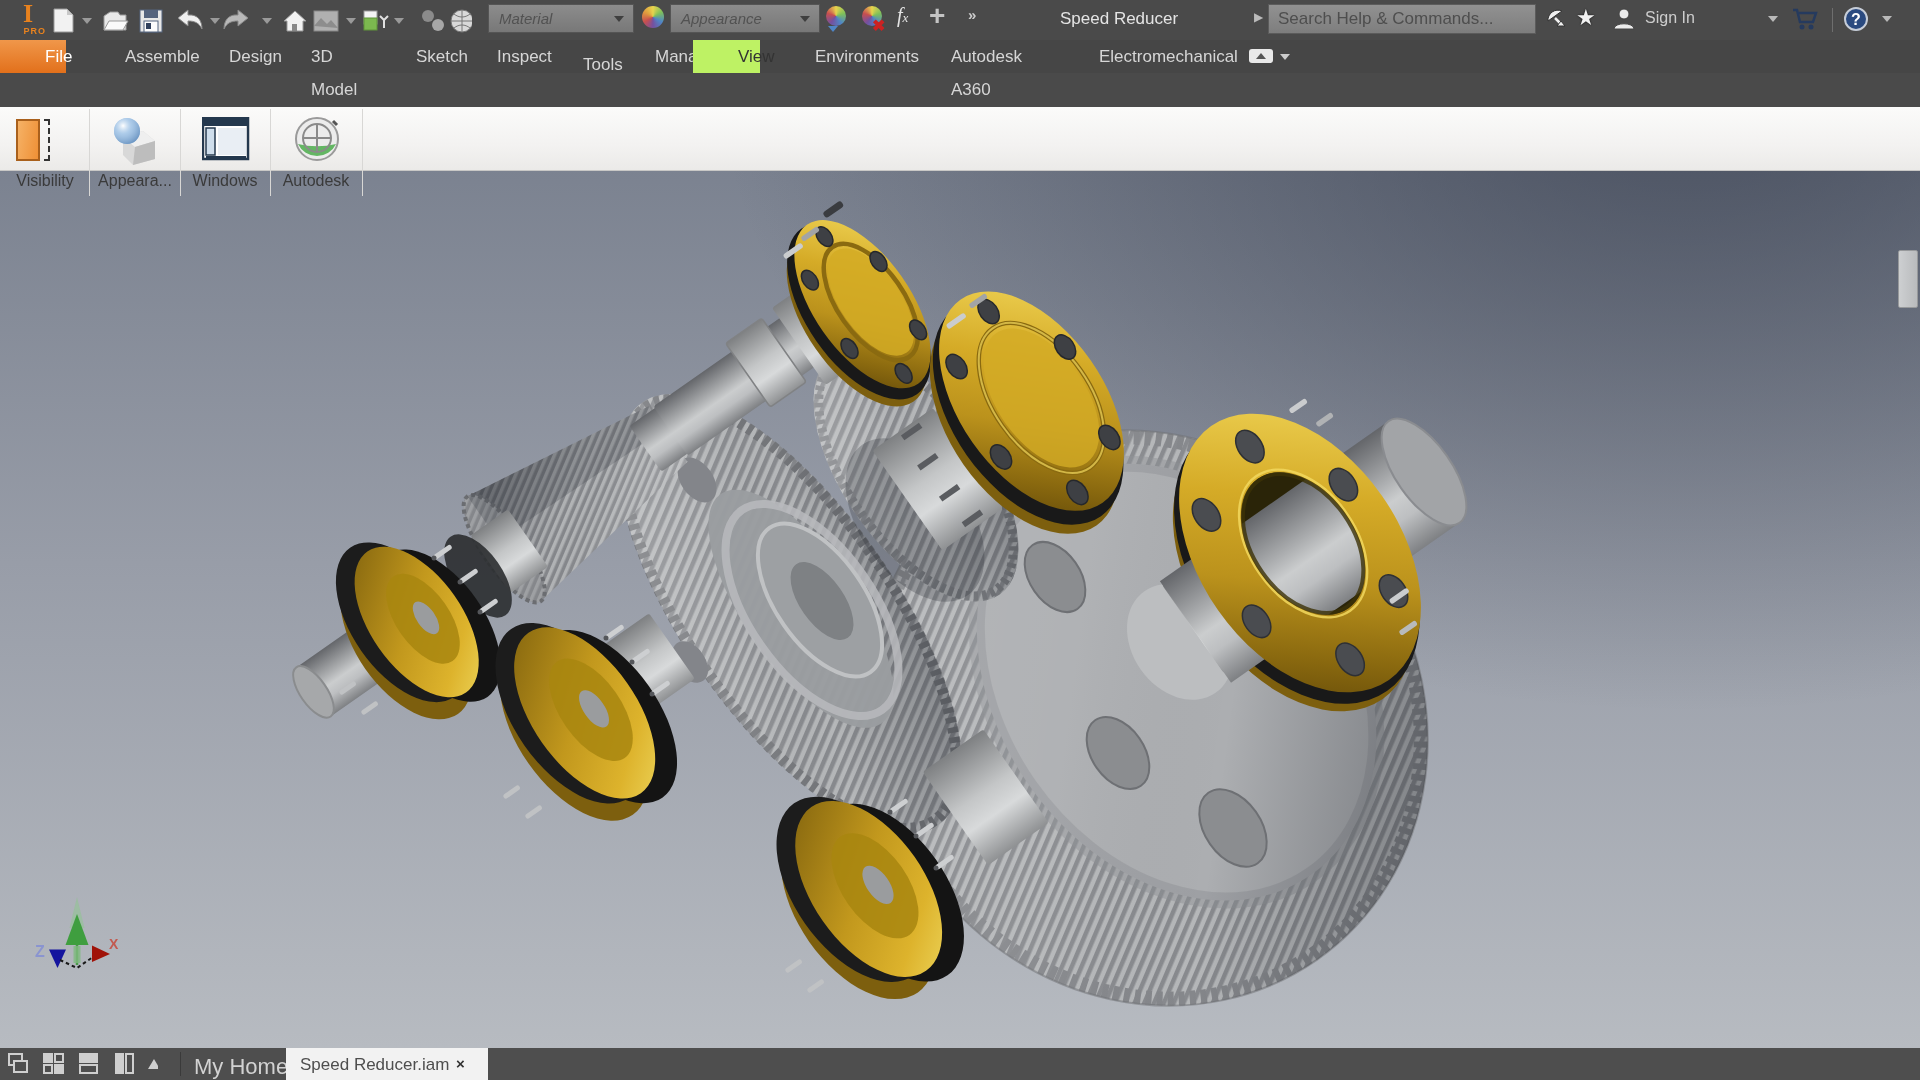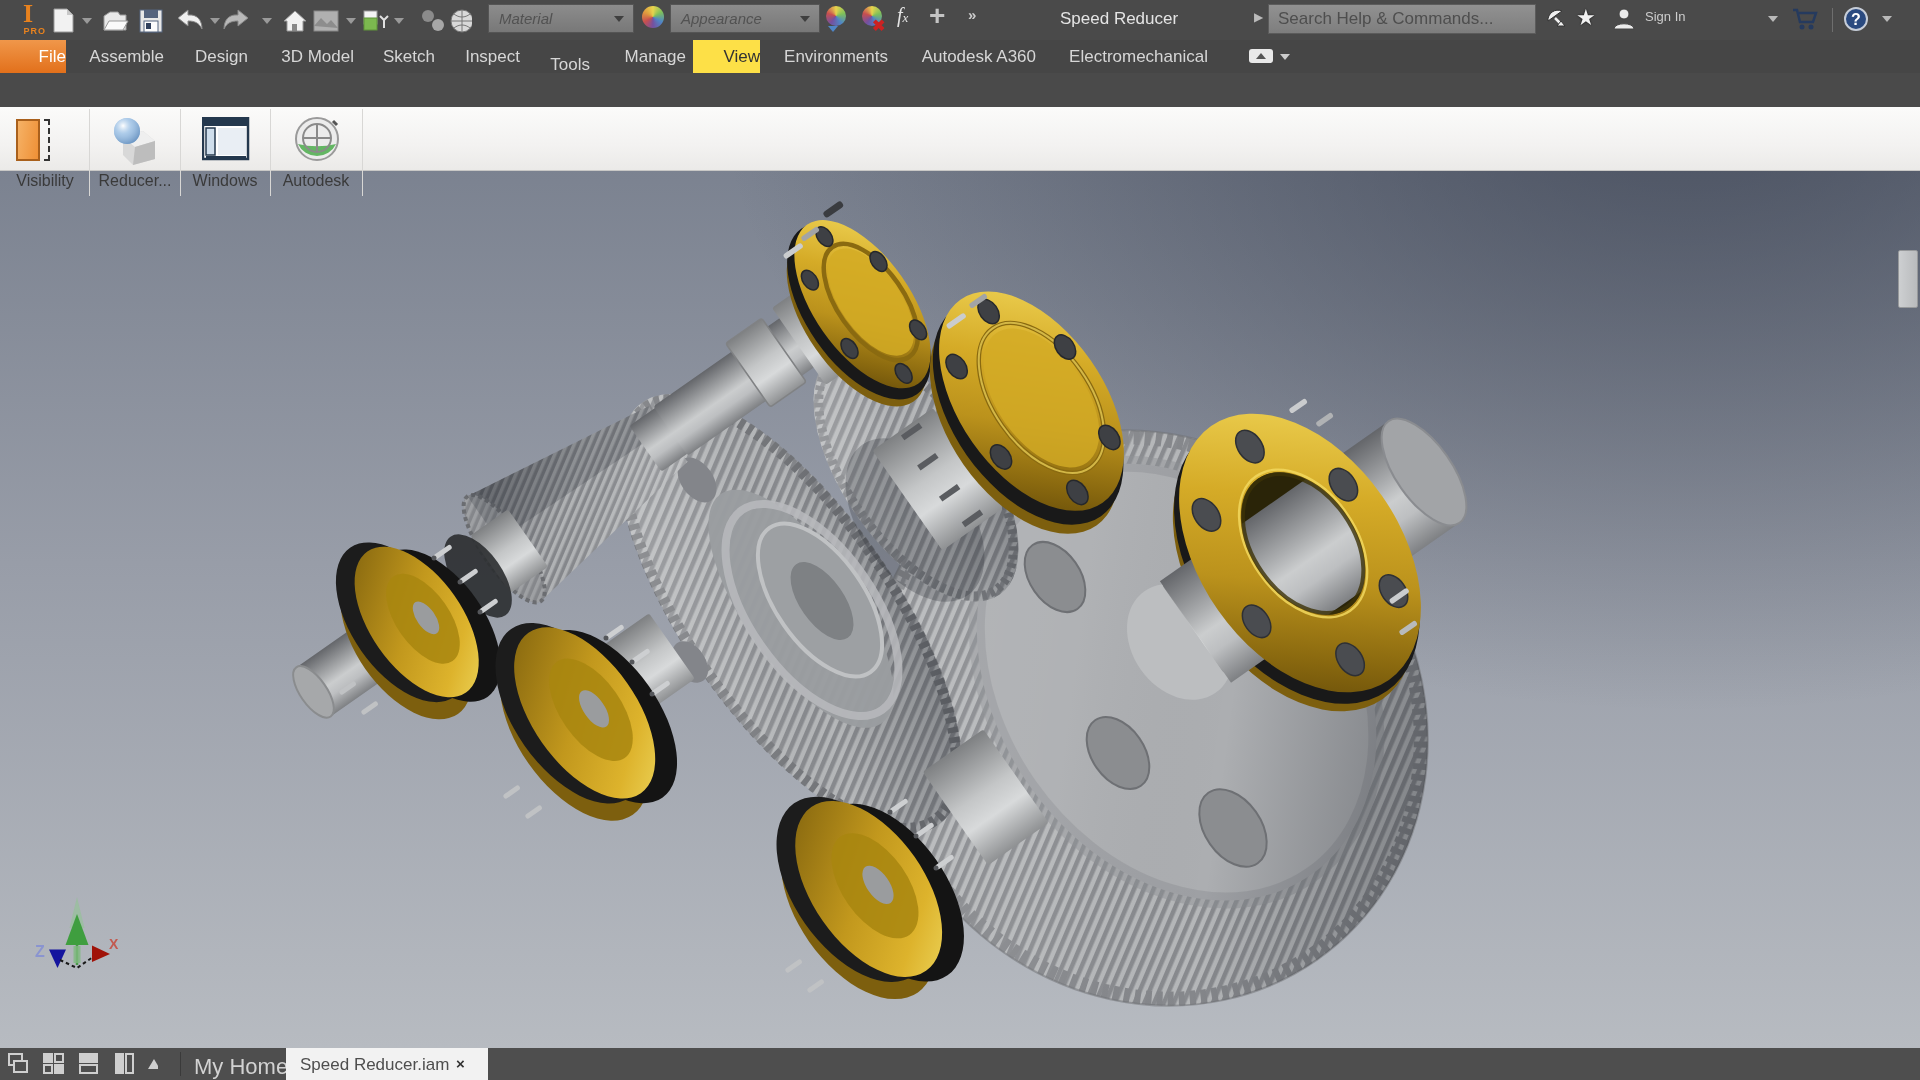--- a/index.html
+++ b/index.html
@@ -1,21 +1,21 @@
 <!DOCTYPE html>
 <html><head><meta charset="utf-8">
 <style>
 * { margin:0; padding:0; box-sizing:border-box; }
 html,body { width:1920px; height:1080px; overflow:hidden;
   font-family:"Liberation Sans", sans-serif; }
 #page { position:relative; width:1920px; height:1080px; background:#4a4a4a; }
 #titlebar { position:absolute; left:0; top:0; width:1920px; height:40px; background:#4a4a4a; }
 #tabs { position:absolute; left:0; top:40px; width:1920px; height:33px; background:#464646; }
-.tab { position:absolute; top:0; height:33px; line-height:33px; text-align:right;
-  color:#d6d6d6; font-size:17px; }
+.tab { position:absolute; top:0; height:33px; line-height:33px; text-align:left;
+  color:#d6d6d6; font-size:17px;padding-left:45px; }
 #ribbon { position:absolute; left:0; top:73px; width:1920px; height:64px;
   background:linear-gradient(#fbfbfa, #f3f2f1 60%, #ebeae8); border-bottom:1px solid #c9c8c6;margin-top:34px; }
 .rbtn { position:absolute; top:2px; height:87px; text-align:center; }
 .rbtn .lbl { position:absolute; bottom:6px; width:100%; font-size:16px; color:#3a3a3a; }
 .rsep { position:absolute; top:2px; height:87px; width:1px; background:#d8d7d5; }
 #viewport { position:absolute; left:0; top:165px; width:1920px; height:883px;
   background-image:
     radial-gradient(ellipse 1500px 1000px at 88% -12%, rgba(55,62,78,0.75) 0%, rgba(55,62,78,0) 65%),
     linear-gradient(to bottom, #7b8290 0%, #989da8 45%, #b7bbc1 100%);
   border-top:2px solid #3d4350; }
@@ -352,21 +352,21 @@
       <path d="M4,14 a10,10 0 0,1 14,-10 z" fill="#f0f0f0" stroke="#333"></path>
       <line x1="11" y1="11" x2="17" y2="17" stroke="#f0f0f0" stroke-width="2.5"></line>
       <path d="M13,19 h8 l-4,-5 z" fill="#f0f0f0" stroke="#333"></path>
     </svg>
     <div class="ticon" style="left:1576px;top:5px;color:#f2f2f2;font-size:22px;
       text-shadow:0 0 2px #000;">★</div>
     <svg class="ticon" style="left:1612px;top:7px" width="24" height="24" viewBox="0 0 24 24">
       <circle cx="12" cy="7" r="5" fill="#ececec" stroke="#444"></circle>
       <path d="M2,22 c0,-7 20,-7 20,0 z" fill="#ececec" stroke="#444"></path>
     </svg>
-    <div class="ticon" style="left:1645px;top:9px;color:#cdcdcd;font-size:13px;">Sign In</div>
+    <div class="ticon" style="left:1645px;top:9px;color:#cdcdcd;font-size:16px;">Sign In</div>
     <div class="caret" style="left:1768px;top:16px;"></div>
     <svg class="ticon" style="left:1792px;top:7px" width="26" height="24" viewBox="0 0 26 24">
       <path d="M1,3 h4 l3,12 h13 l3,-9 h-17" fill="none" stroke="#253a5e" stroke-width="2.5"></path>
       <circle cx="10" cy="20" r="2.5" fill="#253a5e"></circle>
       <circle cx="19" cy="20" r="2.5" fill="#253a5e"></circle>
     </svg>
     <div style="position:absolute;left:1832px;top:8px;width:1px;height:24px;background:#6e6e6e;"></div>
     <div class="ticon" style="left:1844px;top:7px;width:24px;height:24px;border-radius:50%;
       background:#2a4a80;border:2px solid #c6cdd8;color:#fff;font-weight:bold;font-size:16px;
       text-align:center;line-height:21px;">?</div>
@@ -375,21 +375,21 @@
 
   <div id="tabs">
     <div class="tab" style="left:0;width:66px;background:linear-gradient(#f0974a,#e2701b);color:#fff;">File</div>
     <div class="tab" style="left:80px;width:84px;">Assemble</div>
     <div class="tab" style="left:184px;width:64px;">Design</div>
     <div class="tab" style="left:266px;width:88px;">3D Model</div>
     <div class="tab" style="left:371px;width:64px;">Sketch</div>
     <div class="tab" style="left:452px;width:68px;">Inspect</div>
     <div class="tab" style="left:538px;width:52px;margin-top:8px;">Tools</div>
     <div class="tab" style="left:610px;width:76px;">Manage</div>
-    <div class="tab" style="left:693px;width:67px;background:#fde047;color:#333;">View</div>
+    <div class="tab" style="left:693px;width:67px;background:#bef264;color:#333;">View</div>
     <div class="tab" style="left:770px;width:118px;">Environments</div>
     <div class="tab" style="left:906px;width:130px;">Autodesk A360</div>
     <div class="tab" style="left:1054px;width:154px;">Electromechanical</div>
     <div style="position:absolute;left:1249px;top:9px;width:24px;height:14px;background:#e9e9e9;border-radius:3px;"></div>
     <div style="position:absolute;left:1256px;top:13px;width:0;height:0;border-left:5px solid transparent;border-right:5px solid transparent;border-bottom:6px solid #555;"></div>
     <div class="caret" style="left:1280px;top:14px;border-top-color:#ccc;"></div>
   </div>
 
   <div id="ribbon">
     <div class="rbtn" style="left:2px;width:86px;">
@@ -398,21 +398,21 @@
       <div class="lbl">Visibility</div>
     </div>
     <div class="rbtn" style="left:91px;width:88px;">
       <svg style="position:absolute;left:18px;top:6px;" width="52" height="52" viewBox="0 0 52 52">
         <polygon points="14,22 34,16 46,26 46,44 24,50 14,40" fill="#d8d8d8"></polygon>
         <polygon points="14,22 34,16 46,26 26,32" fill="#efefef"></polygon>
         <polygon points="26,32 46,26 46,44 24,50" fill="#bdbdbd"></polygon>
         <circle cx="18" cy="16" r="13" fill="#9cbfe4"></circle>
         <circle cx="18" cy="16" r="13" fill="url(#sphg)"></circle>
       </svg>
-      <div class="lbl">Reducer...</div>
+      <div class="lbl">Appeara...</div>
     </div>
     <div class="rbtn" style="left:181px;width:88px;">
       <svg style="position:absolute;left:21px;top:8px;" width="48" height="44" viewBox="0 0 48 44">
         <rect x="1" y="1" width="45" height="41" fill="#ffffff" stroke="#24384e" stroke-width="2.5"></rect>
         <rect x="1" y="1" width="45" height="8" fill="#24384e"></rect>
         <rect x="4" y="11" width="9" height="27" fill="#cfdeec" stroke="#24384e" stroke-width="1.5"></rect>
         <rect x="16" y="11" width="28" height="27" fill="#e9eef4"></rect>
         <rect x="4" y="39" width="40" height="2" fill="#24384e"></rect>
       </svg>
       <div class="lbl">Windows</div>

